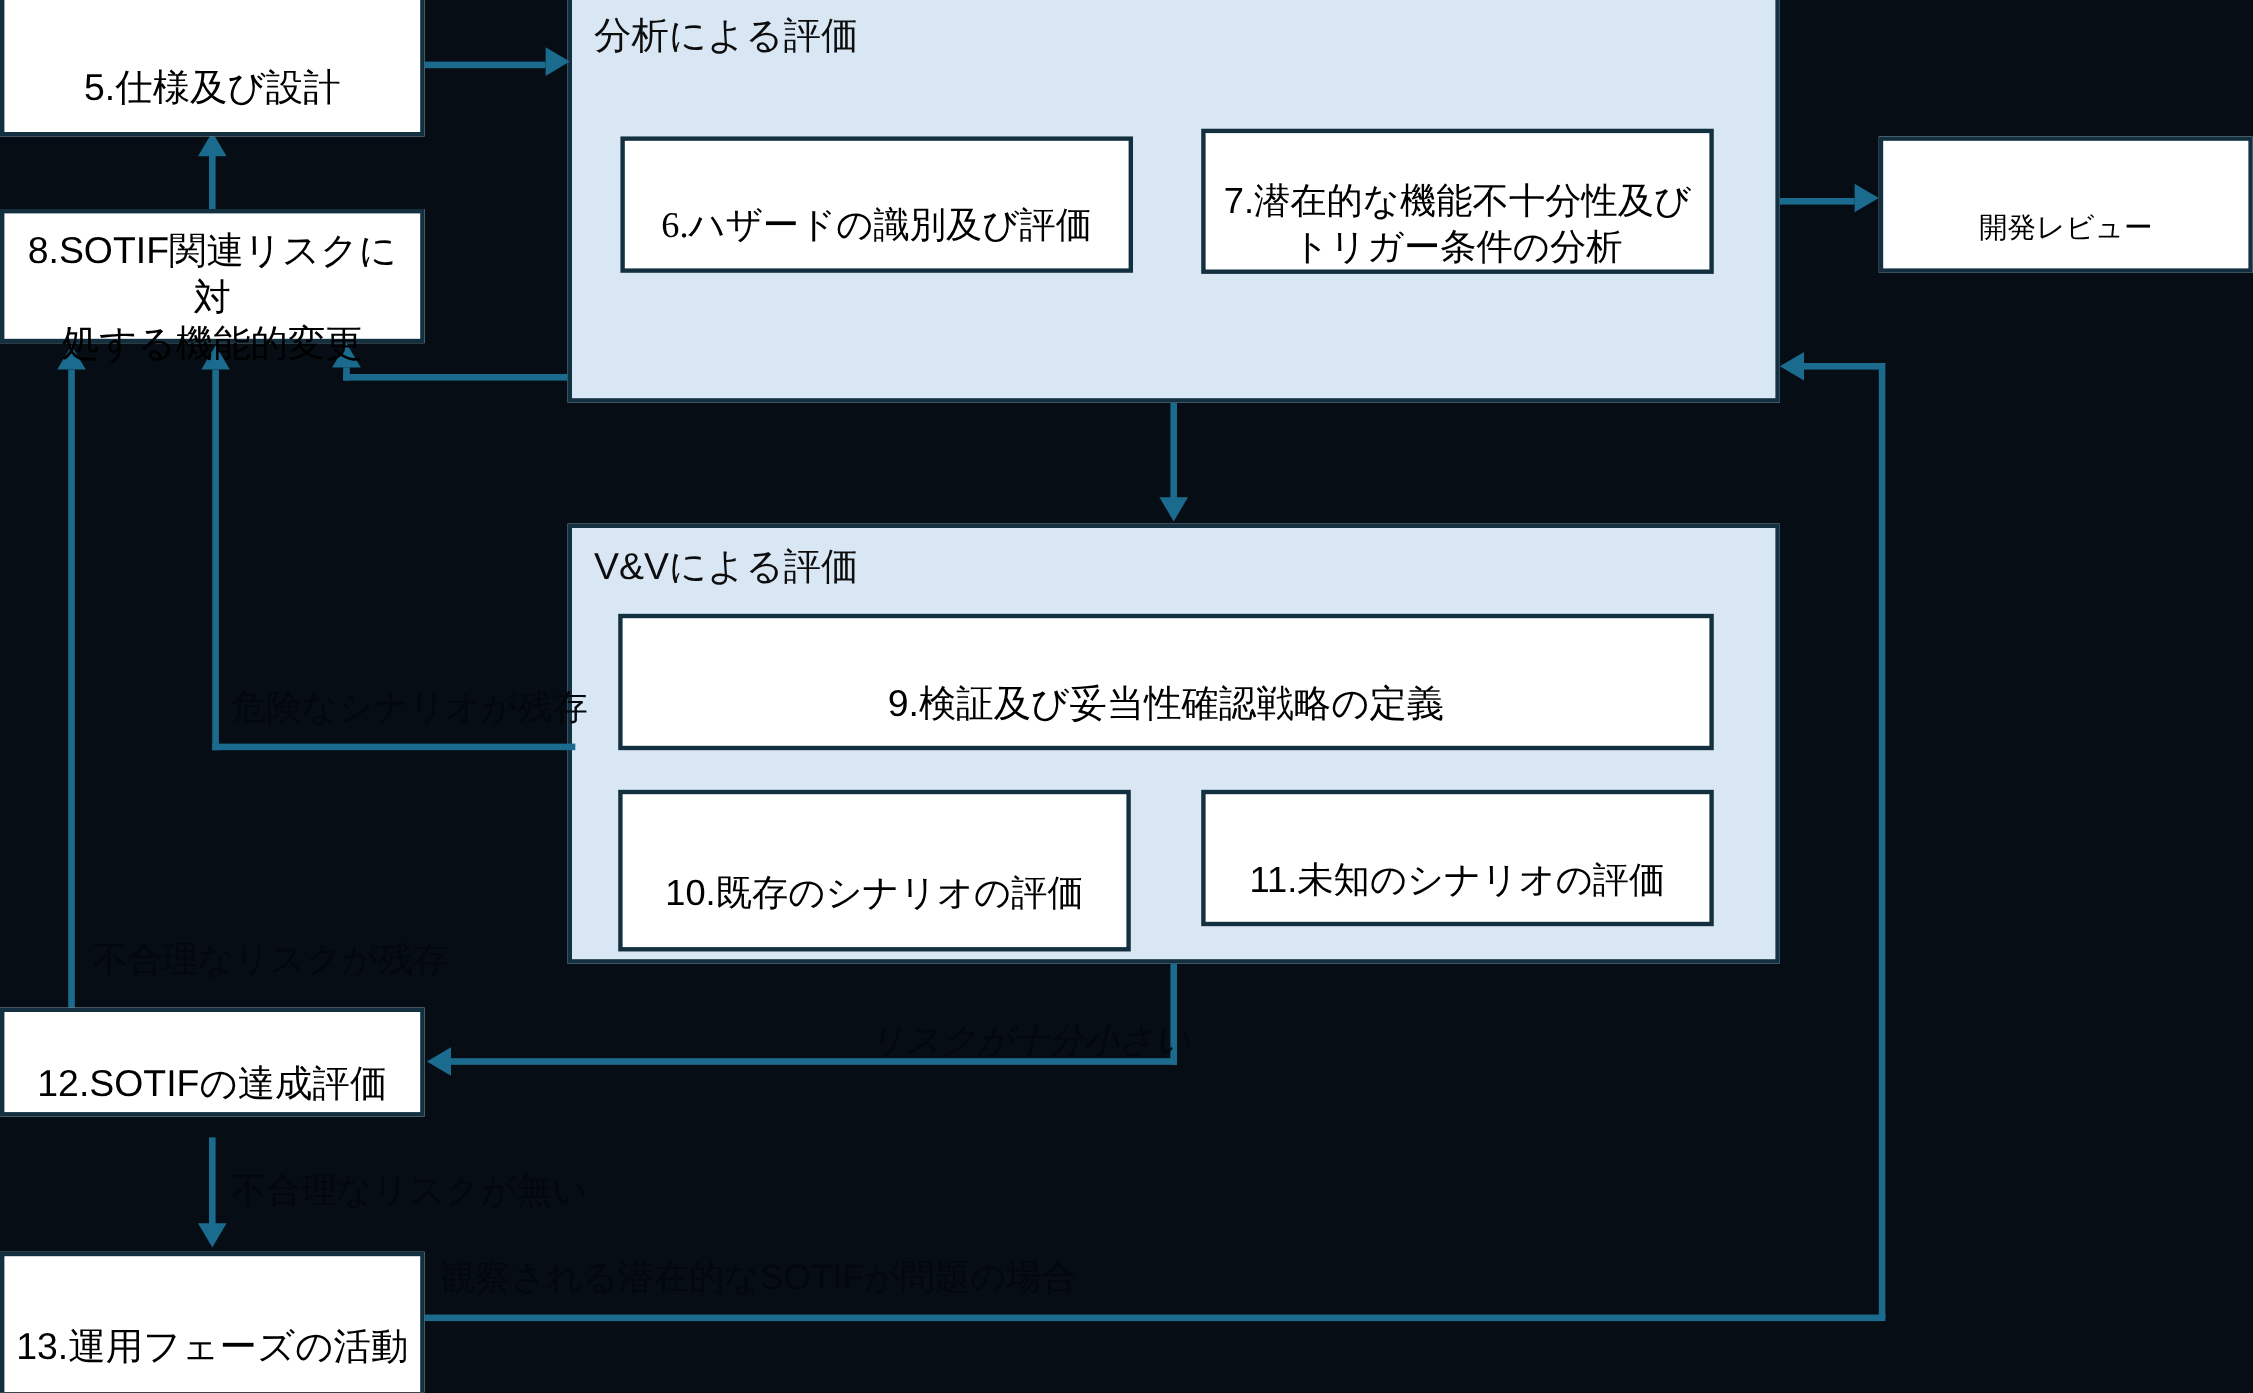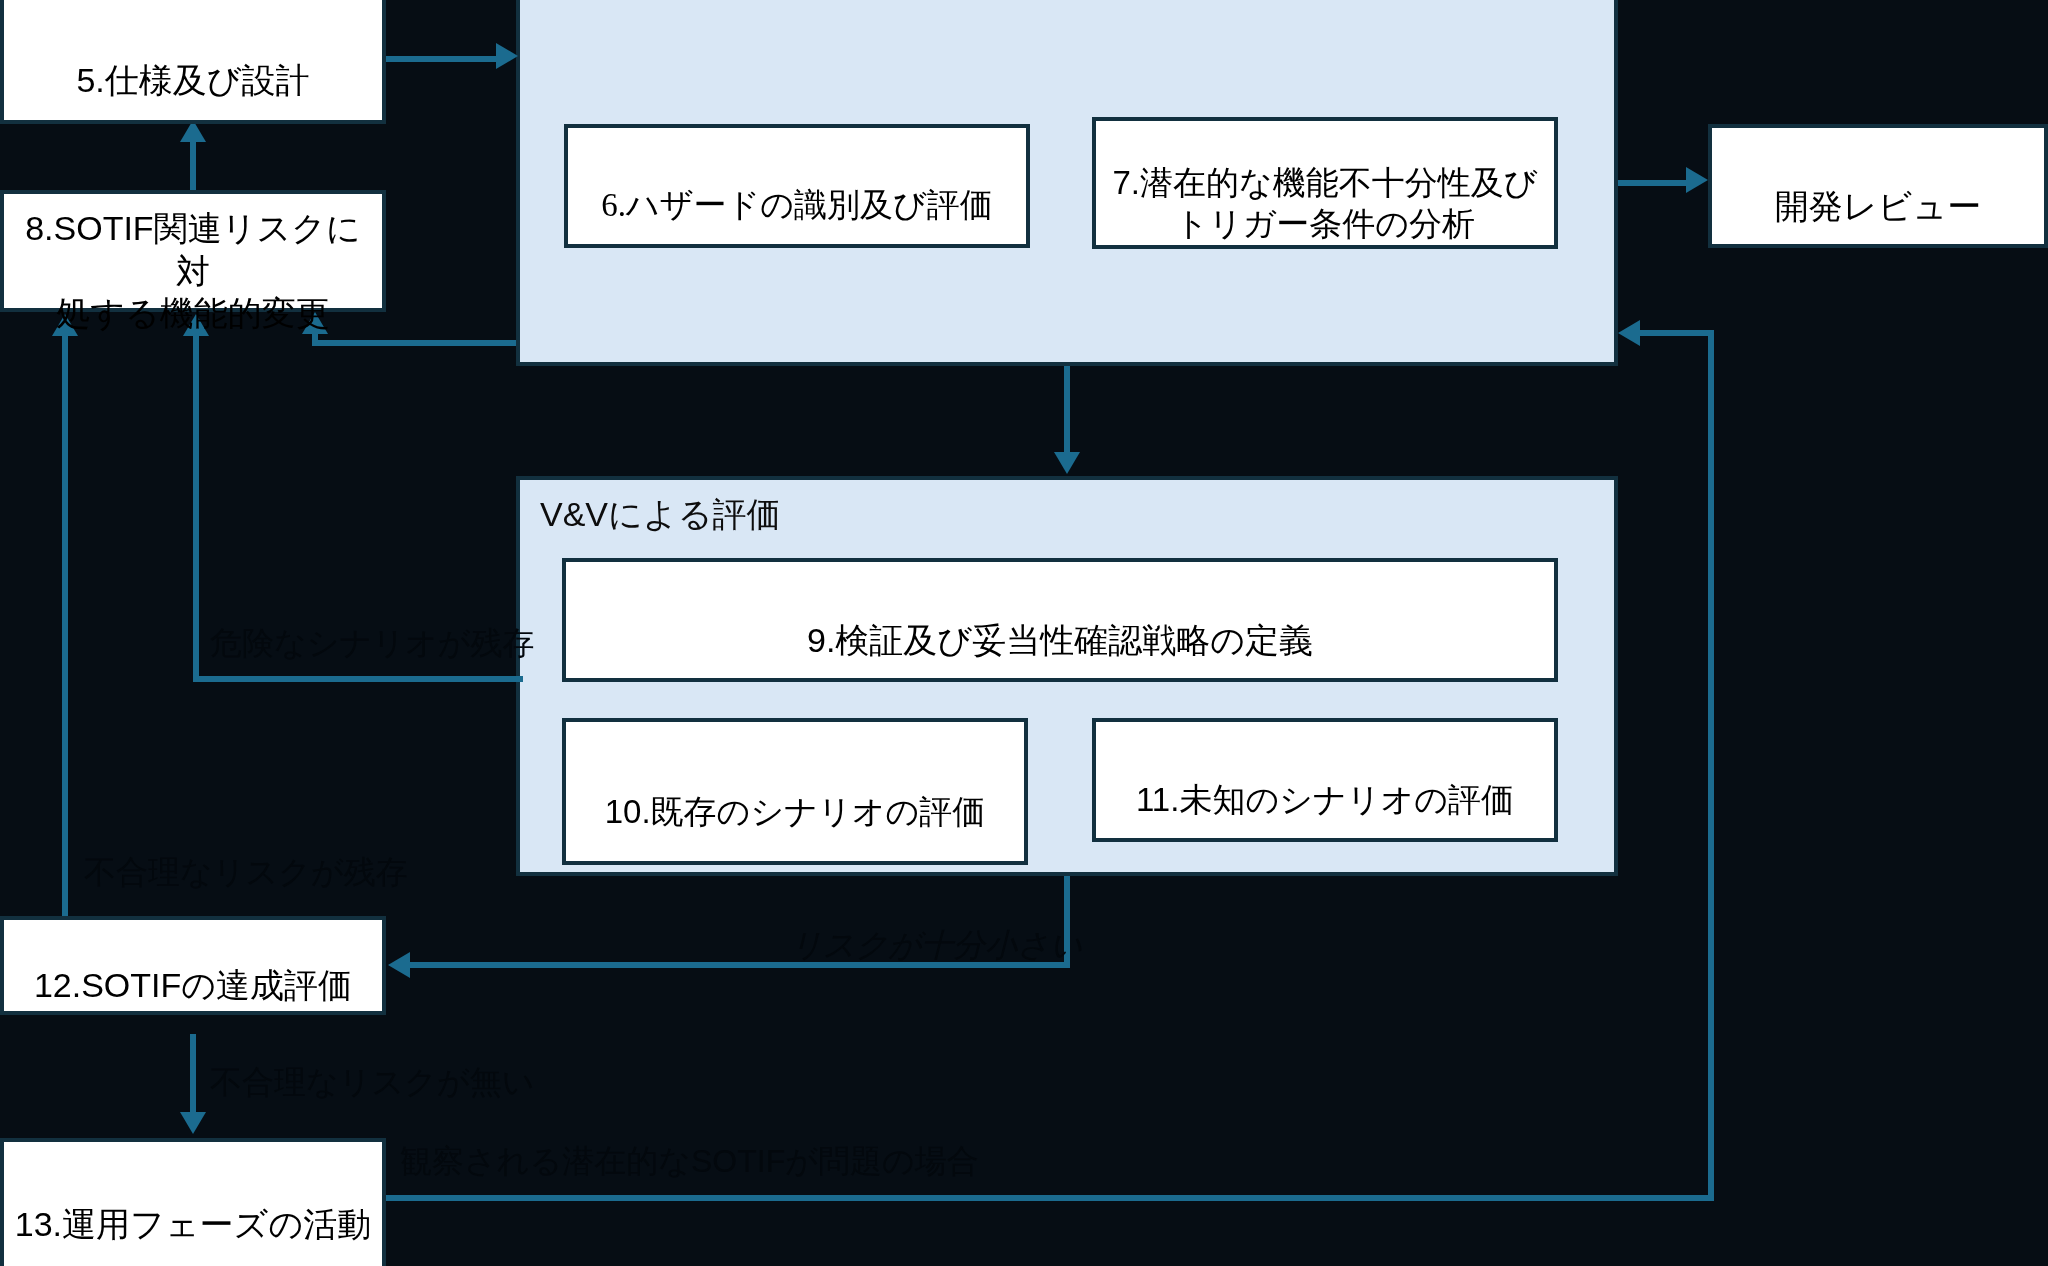--- a/index.html
+++ b/index.html
@@ -60,20 +60,21 @@
     font-weight:400;
     text-align:center;
   }
 </style>
 </head>
 <body>
 
 <div id="root">
 
   <div class="group" style="left:516px;top:-6px;width:1102px;height:372px;"></div>
+  <div class="group-title" style="left:540px;top:10px;font-size:34px;">分析による評価</div>
 
   <div class="group" style="left:516px;top:476px;width:1102px;height:400px;"></div>
   <div class="group-title" style="left:540px;top:492px;font-size:34px;">V&amp;Vによる評価</div>
 
   <div class="node" style="left:0px;top:-4px;width:386px;height:128px;font-size:34px;">
     <span>5.仕様及び設計</span>
   </div>
 
   <div class="node" style="left:0px;top:190px;width:386px;height:122px;font-size:34px;">
     <span>8.SOTIF関連リスクに対
@@ -82,21 +83,21 @@
 
   <div class="node" style="left:564px;top:124px;width:466px;height:124px;font-size:33px;font-family:Liberation Serif, serif;">
     <span>6.ハザードの識別及び評価</span>
   </div>
 
   <div class="node" style="left:1092px;top:117px;width:466px;height:132px;font-size:33px;">
     <span>7.潜在的な機能不十分性及び
 トリガー条件の分析</span>
   </div>
 
-  <div class="node" style="left:1708px;top:124px;width:340px;height:124px;font-size:34px;">
+  <div class="node" style="left:1708px;top:124px;width:340px;height:124px;font-size:26px;">
     <span>開発レビュー</span>
   </div>
 
   <div class="node" style="left:562px;top:558px;width:996px;height:124px;font-size:34px;">
     <span>9.検証及び妥当性確認戦略の定義</span>
   </div>
 
   <div class="node" style="left:562px;top:718px;width:466px;height:147px;font-size:33px;">
     <span>10.既存のシナリオの評価</span>
   </div>

